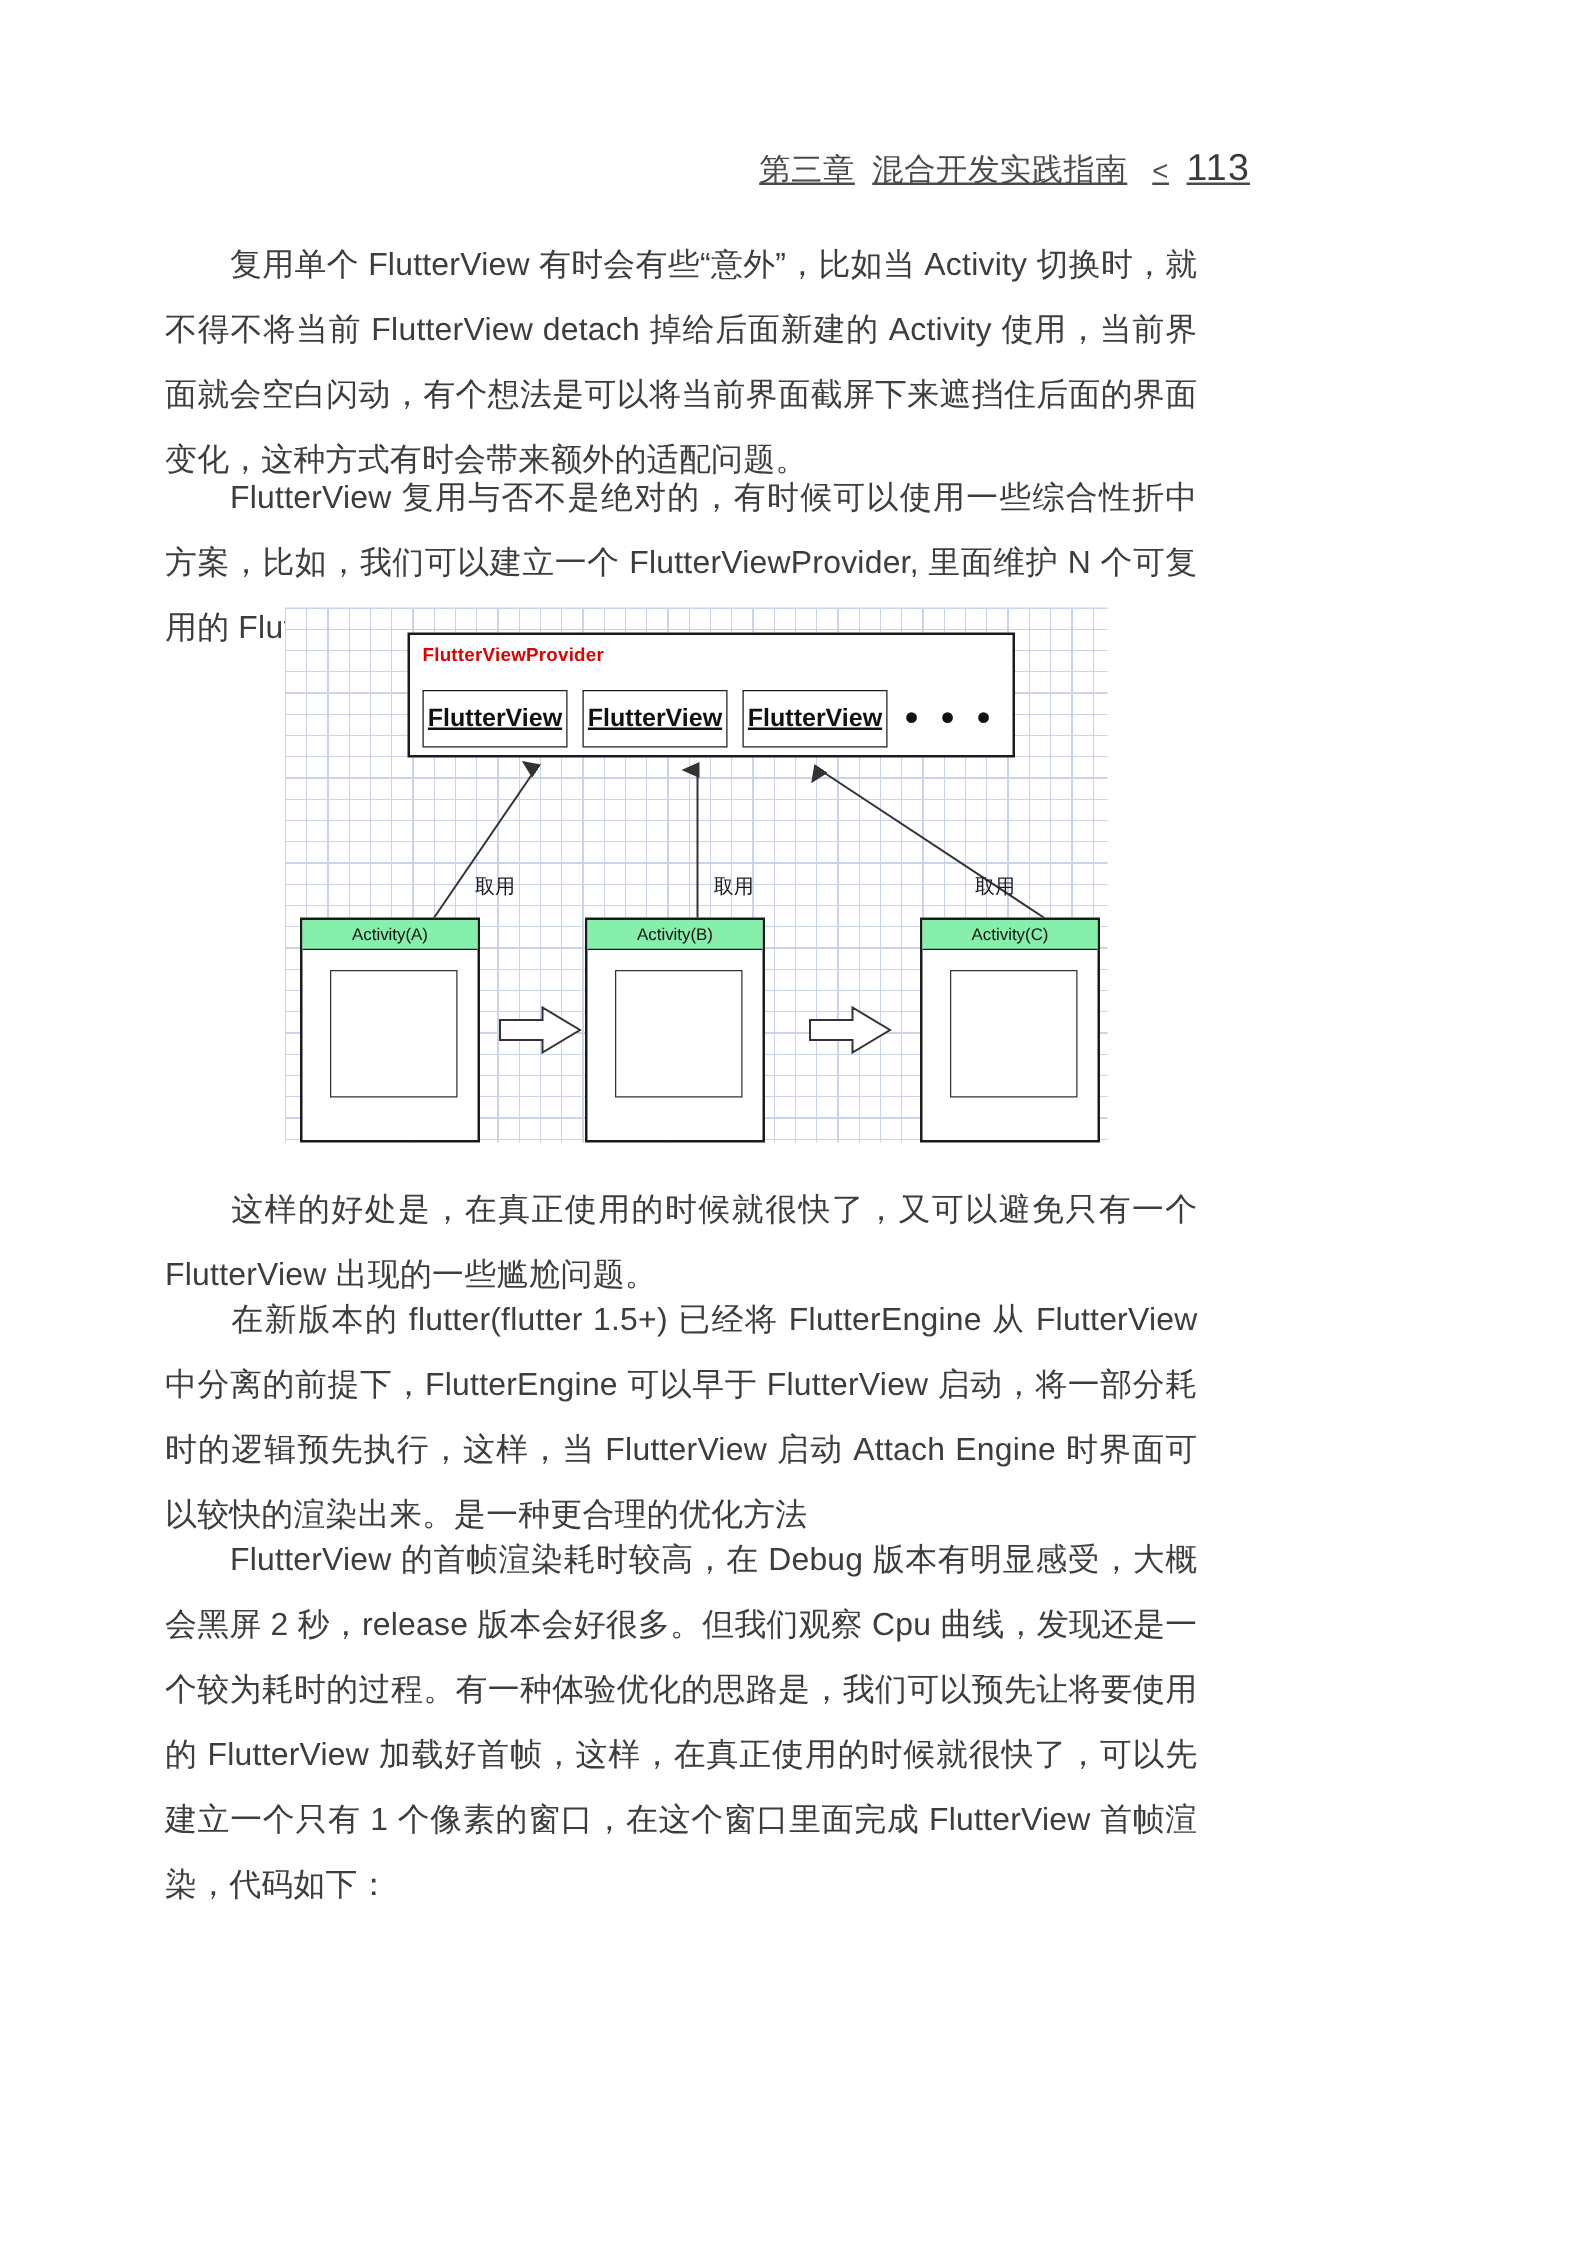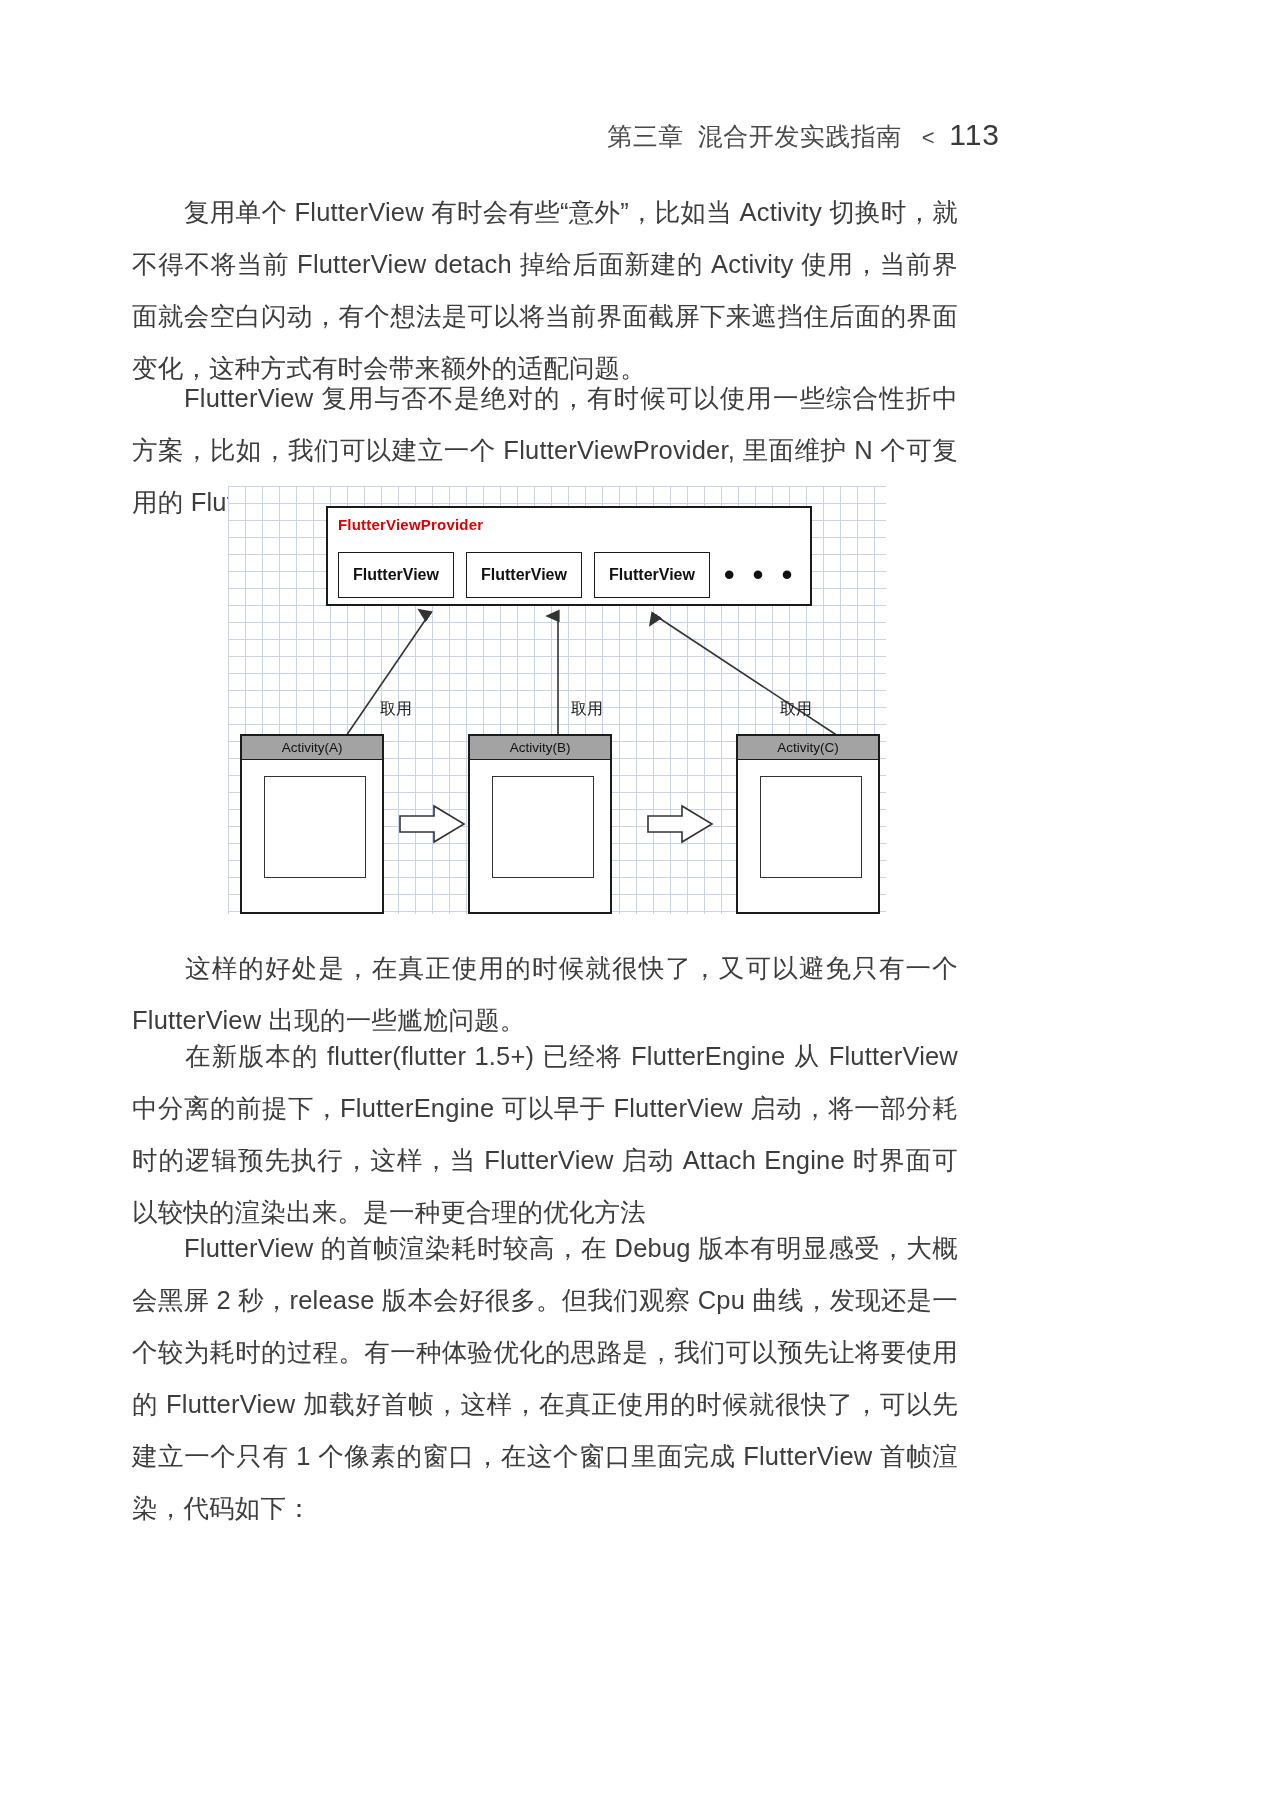--- a/index.html
+++ b/index.html
@@ -28,20 +28,21 @@
   .running-header {
     position: absolute;
     top: 118px;
     left: 0;
     width: 1000px;
     text-align: right;
     font-size: 25px;
     letter-spacing: 0.5px;
     color: #4a4a4a;
     white-space: nowrap;
+    text-decoration: underline;
   }
   .running-header .chap-no { margin-right: 14px; }
   .running-header .chap-title { margin-right: 20px; }
   .running-header .arrow {
     font-size: 22px;
     margin-right: 14px;
     color: #4a4a4a;
   }
   .running-header .page-num {
     font-size: 30px;
@@ -108,28 +109,29 @@
     font-size: 15px;
     font-weight: bold;
     color: #e00000;
     letter-spacing: 0.2px;
   }
   .fv-box {
     position: absolute;
     box-sizing: border-box;
     border: 1.6px solid #1b1b1b;
     background: #ffffff;
-    font-size: 16px;
+    font-size: 20px;
     font-weight: bold;
     color: #111111;
     display: flex;
     align-items: center;
     justify-content: center;
     height: 46px;
     top: 44px;
+    text-decoration: underline;
   }
   #fv1 { left: 10px;  width: 116px; }
   #fv2 { left: 138px; width: 116px; }
   #fv3 { left: 266px; width: 116px; }
   .ellipsis-dots {
     position: absolute;
     left: 396px;
     top: 52px;
     font-size: 30px;
     font-weight: bold;
@@ -165,21 +167,21 @@
   .activity-title {
     position: absolute;
     left: 0; right: 0;
     top: 0;
     height: 23px;
     line-height: 23px;
     text-align: center;
     font-size: 13.5px;
     color: #111111;
     border-bottom: 1.6px solid #1b1b1b;
-    background: #a3a3a3;
+    background: #86efac;
   }
   .activity-inner {
     position: absolute;
     left: 22px;
     top: 40px;
     width: 100px;
     height: 100px;
     border: 1.6px solid #333333;
     background: #ffffff;
   }

